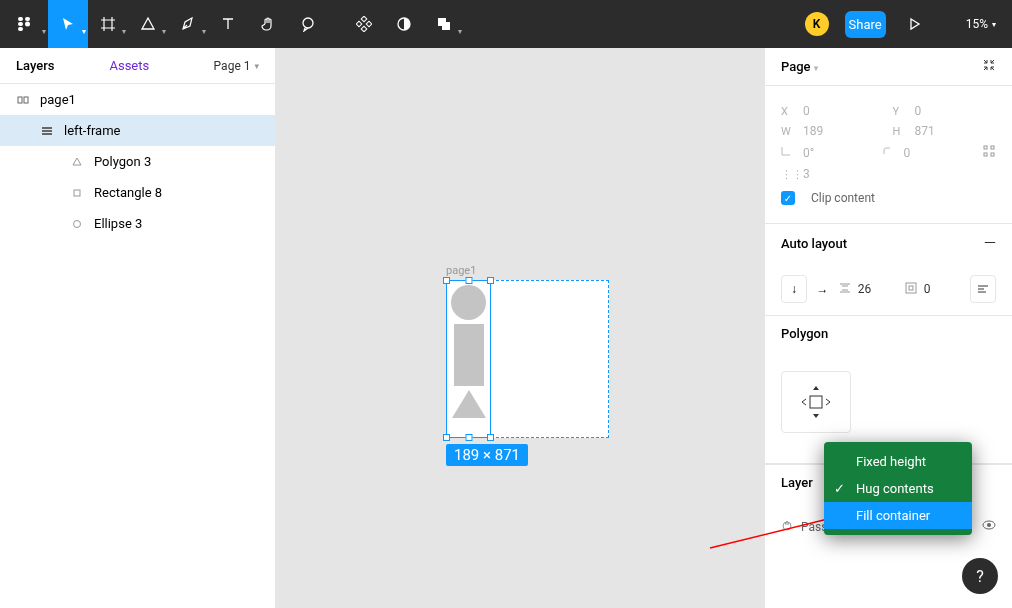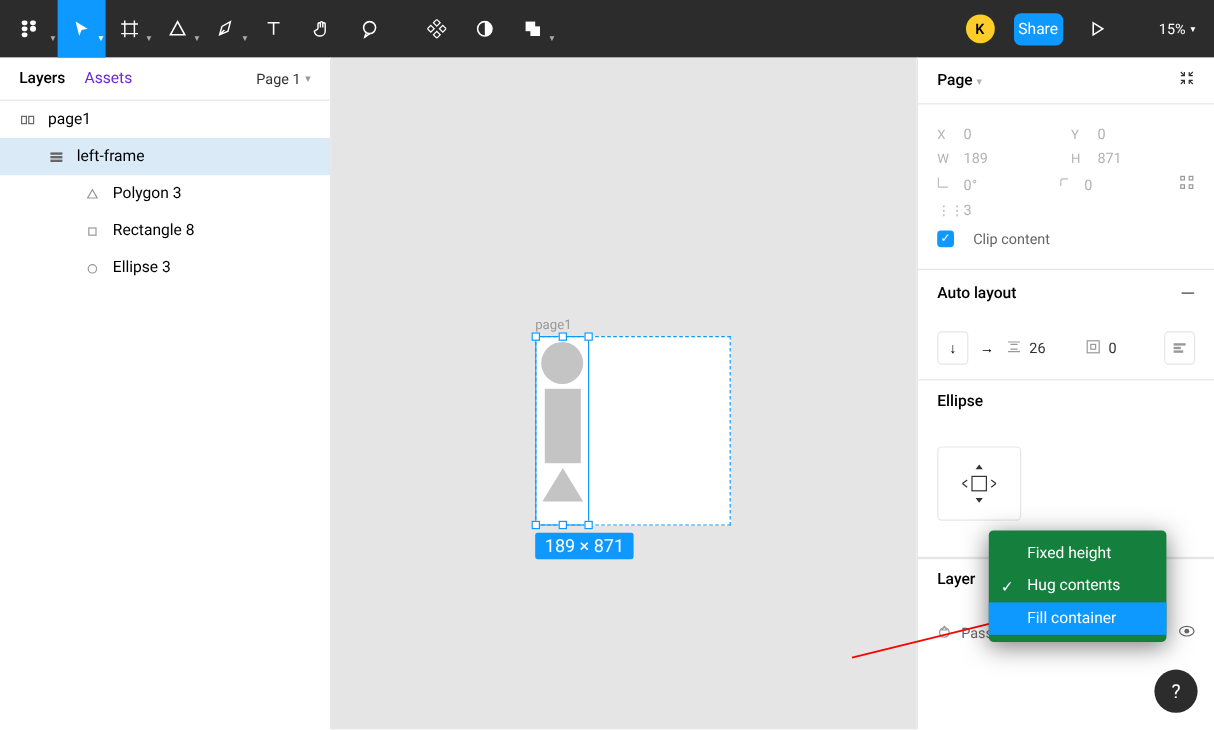--- a/index.html
+++ b/index.html
@@ -18,21 +18,21 @@
   .zoom { padding: 0 16px 0 8px; font-size: 12px; color: #fff; display: flex; align-items: center; gap: 4px; margin-left: 24px; }
   .tb-sep { width: 16px; }
 
   
   .main { display: flex; height: 560px; }
   .left-panel { width: 276px; border-right: 1px solid #e6e6e6; background: #fff; }
   .canvas { flex: 1; background: #e5e5e5; position: relative; }
   .right-panel { width: 248px; border-left: 1px solid #e6e6e6; background: #fff; overflow: hidden; position: relative; }
 
   
-  .lp-tabs { display: flex; padding: 10px 16px; font-size: 13px; }
+  .lp-tabs { display: flex; padding: 10px 16px; font-size: 13px; gap: 39px; }
   .lp-tab { margin-right: 16px; cursor: pointer; color: #6d28d9; }
   .lp-tab.active { color: #000; font-weight: 500; }
   .lp-tabs-right { flex: 1; text-align: right; color: #333; font-size: 12px; display: flex; justify-content: flex-end; align-items: center; gap: 4px;}
   .lp-divider { border-top: 1px solid #e6e6e6; }
   .layer-row { display: flex; align-items: center; padding: 8px 16px; font-size: 13px; cursor: pointer; gap: 10px; }
   .layer-row.indent-1 { padding-left: 40px; }
   .layer-row.indent-2 { padding-left: 70px; }
   .layer-row.selected { background: #daebf7; }
   .layer-icon { width: 14px; height: 14px; display: flex; align-items: center; justify-content: center; color: #666; }
 
@@ -328,21 +328,21 @@
             <svg width="12" height="12">
               <rect x="1" y="2" width="10" height="2" fill="#999"></rect>
               <rect x="1" y="5" width="6" height="2" fill="#999"></rect>
               <rect x="1" y="8" width="8" height="2" fill="#999"></rect>
             </svg>
           </div>
       </div>
     </div>
 
     <div class="rp-header">
-      <span>Ellipse</span>
+      <span>Polygon</span>
     </div>
     <div class="rp-section" style="padding-bottom:30px">
       <div class="rp-resize-box">
         <svg width="40" height="40" viewBox="0 0 40 40">
           <rect x="14" y="14" width="12" height="12" fill="none" stroke="#333"></rect>
           <path d="M20 4 L17 8 L23 8 Z" fill="#333"></path>
           <path d="M20 36 L17 32 L23 32 Z" fill="#333"></path>
           <path d="M6 20 L10 17 M6 20 L10 23" stroke="#333"></path>
           <path d="M34 20 L30 17 M34 20 L30 23" stroke="#333"></path>
         </svg>

